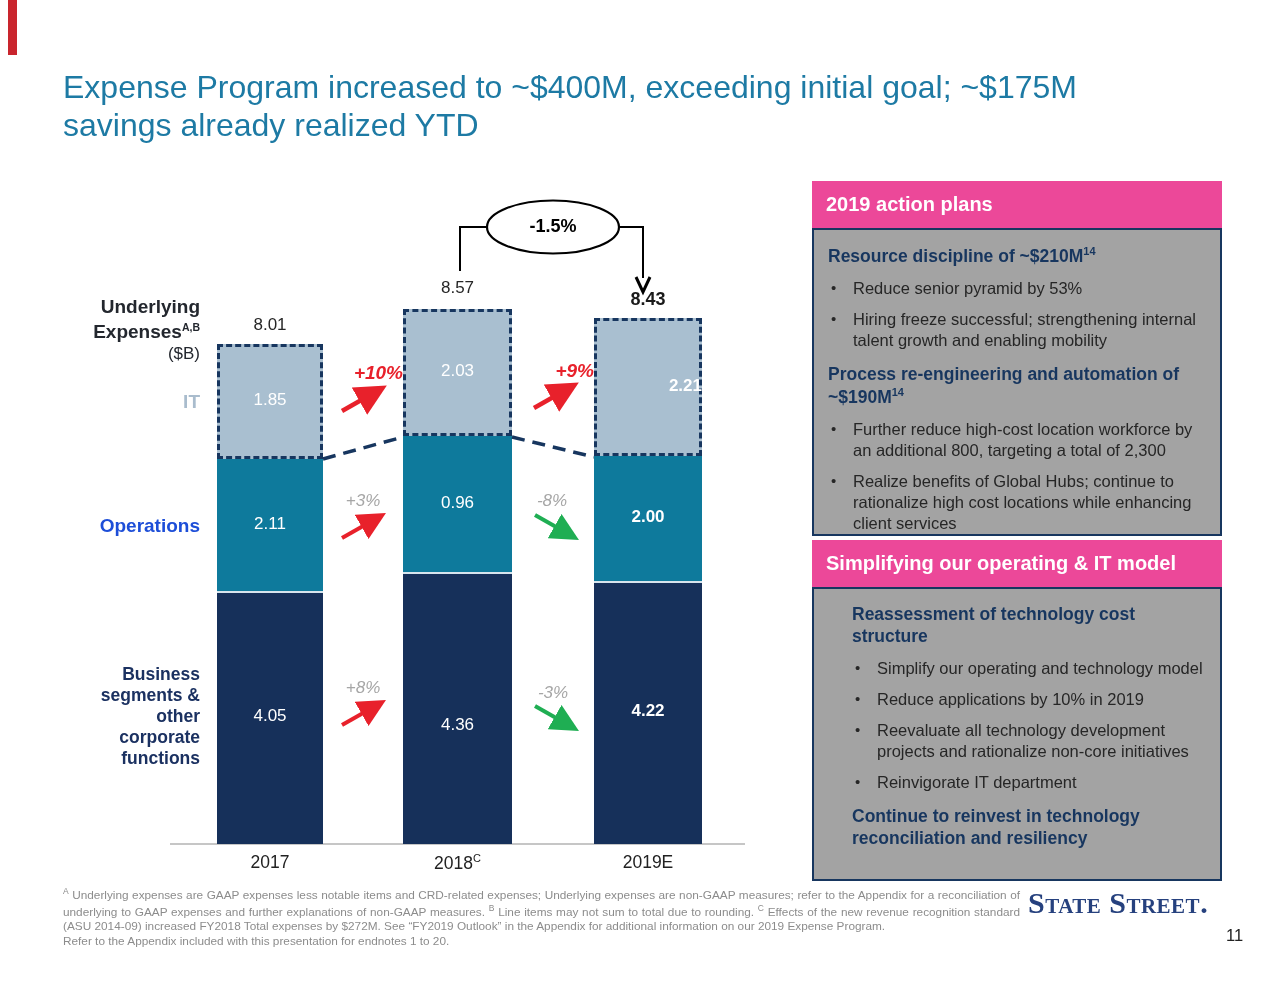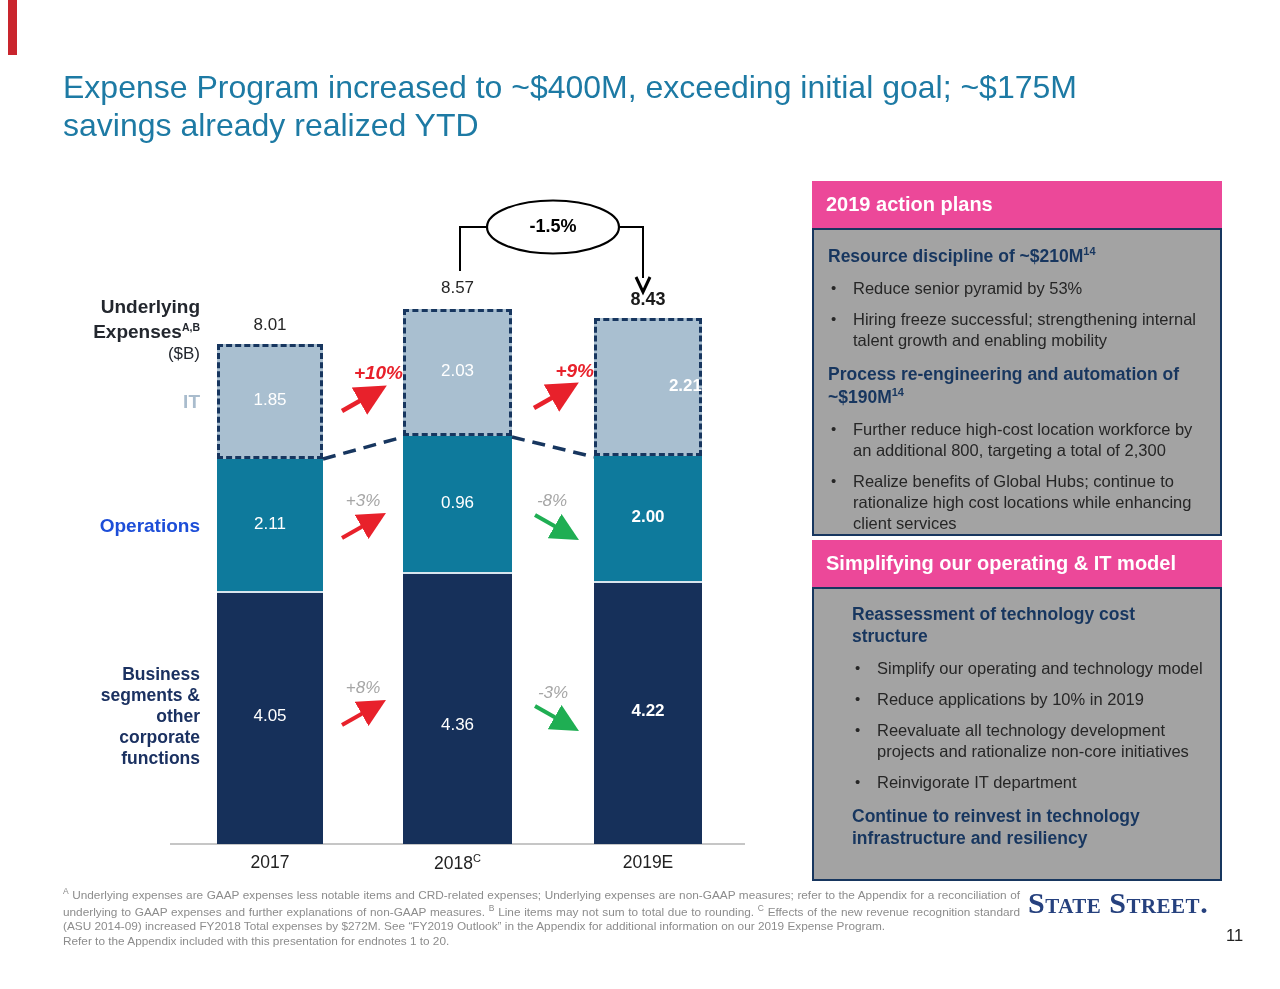--- a/index.html
+++ b/index.html
@@ -178,21 +178,21 @@
     <div class="bullet">Realize benefits of Global Hubs; continue to rationalize high cost locations while enhancing client services</div>
   </div>
 
   <div class="abs panel-h" style="top:540px;">Simplifying our operating &amp; IT model</div>
   <div class="abs panel-b" style="top:587px;height:294px;padding-left:38px;">
     <div class="sec-h">Reassessment of technology cost structure</div>
     <div class="bullet">Simplify our operating and technology model</div>
     <div class="bullet">Reduce applications by 10% in 2019</div>
     <div class="bullet">Reevaluate all technology development projects and rationalize non-core initiatives</div>
     <div class="bullet">Reinvigorate IT department</div>
-    <div class="sec-h">Continue to reinvest in technology infrastructure and resiliency</div>
+    <div class="sec-h">Continue to reinvest in technology reconciliation and resiliency</div>
   </div>
 
   <div class="abs fn-block">
     <p class="fn"><sup>A</sup><span> Underlying expenses are GAAP expenses less notable items and CRD-related expenses; Underlying expenses are non-GAAP measures; refer to the Appendix for a reconciliation of underlying to GAAP expenses and further explanations of non-GAAP measures. </span><sup>B</sup><span> Line items may not sum to total due to rounding. </span><sup>C</sup><span> Effects of the new revenue recognition standard (ASU 2014-09) increased FY2018 Total expenses by $272M. See “FY2019 Outlook” in the Appendix for additional information on our 2019 Expense Program.</span></p>
     <p class="fn2">Refer to the Appendix included with this presentation for endnotes 1 to 20.</p>
   </div>
 
   <div class="abs logo">State Street.</div>
   <div class="abs pagenum">11</div>
 

